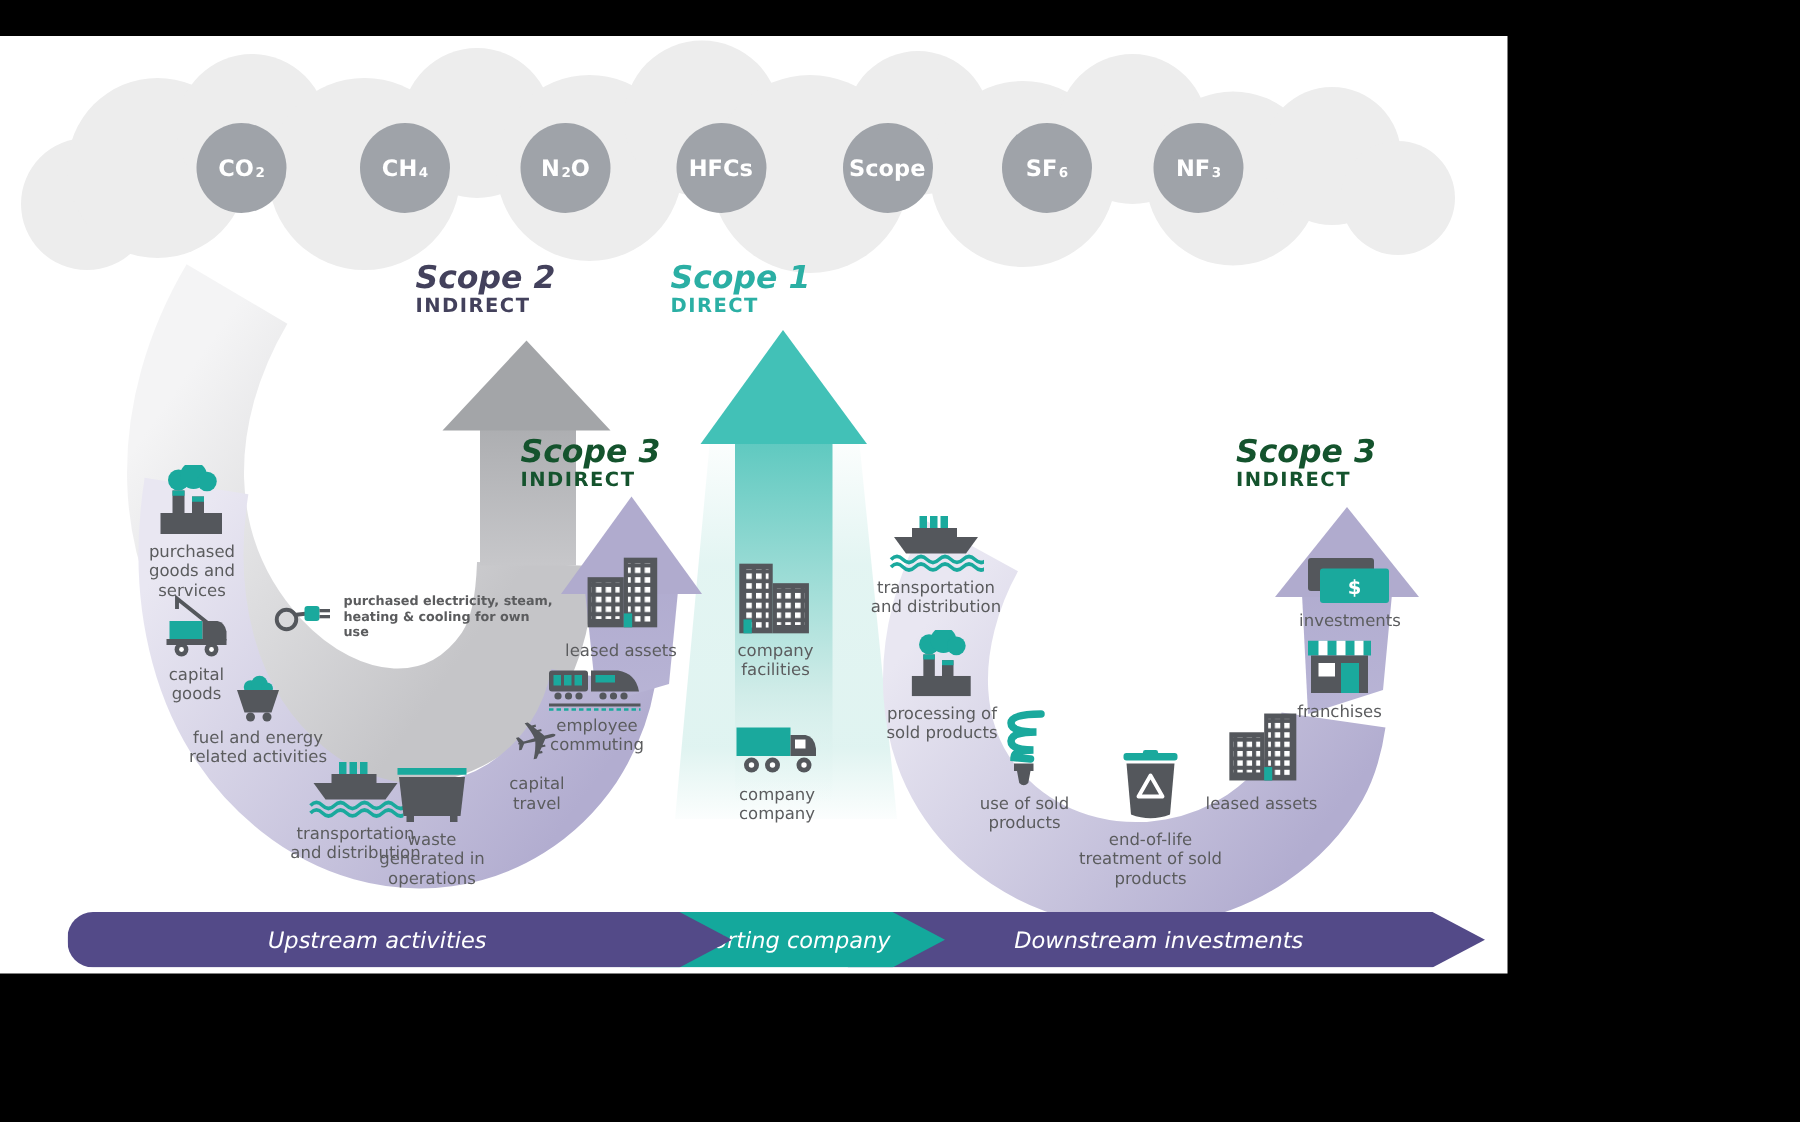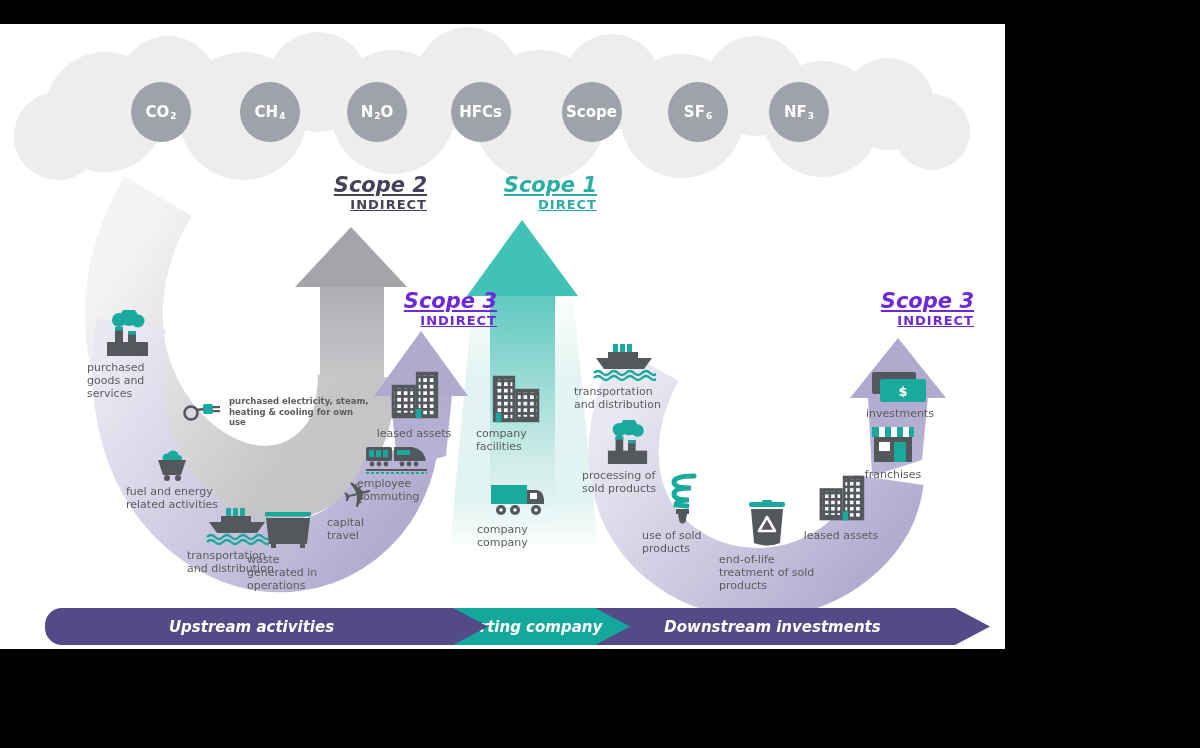--- a/index.html
+++ b/index.html
@@ -4,33 +4,33 @@
 <style>
   html,body{margin:0;padding:0;background:#000;width:1200px;height:748px;position:relative;
     font-family:"DejaVu Sans","Liberation Sans",sans-serif;}
   #stage{position:absolute;left:0;top:0;width:1005px;height:625px;background:#fff;overflow:hidden;margin-top:24px;}
   .puff{position:absolute;border-radius:50%;background:#ededed;}
   .gas{position:absolute;width:60px;height:60px;border-radius:50%;background:#9fa3a9;color:#fff;
     display:flex;align-items:center;justify-content:center;font-weight:bold;font-size:15px;
     transform:translate(-50%,-50%);z-index:2;}
   .gas sub{font-size:9px;line-height:1;transform:translateY(4px);margin-left:1px;}
   svg.arcs{position:absolute;left:0;top:0;z-index:1;}
-  .scope{position:absolute;transform:translateX(-50%);text-align:right;z-index:3;width:150px;text-decoration:underline;}
+  .scope{position:absolute;transform:translateX(-50%);text-align:left;z-index:3;width:150px;}
   .scope .t{font-style:italic;font-weight:bold;font-size:21px;line-height:22px;}
   .scope .s{font-weight:bold;font-size:13px;letter-spacing:1px;margin-top:1px;}
-  .c-navy{color:#43415c}.c-teal{color:#2bafa4}.c-purp{color:#6d28d9}
+  .c-navy{color:#43415c}.c-teal{color:#2bafa4}.c-purp{color:#14532d}
   .item{position:absolute;display:flex;flex-direction:column;align-items:center;
     transform:translateX(-50%);z-index:3;}
-  .lbl{font-size:11px;line-height:13px;color:#5b5c5e;text-align:left;margin-top:3px;}
+  .lbl{font-size:11px;line-height:13px;color:#5b5c5e;text-align:center;margin-top:3px;}
   .note{position:absolute;display:flex;align-items:flex-start;z-index:3;font-weight:bold;}
   .note .lbl{text-align:left;margin:0 0 0 7px;font-size:8.5px;line-height:10.5px;}
   .plane-glyph{font-size:36px;color:#54575c;transform:rotate(-14deg);line-height:36px;}
   .mirror{transform:scaleX(-1);}
   .bar{position:absolute;top:584px;height:37px;display:flex;align-items:center;justify-content:center;
-    color:#fff;font-weight:bold;font-style:italic;font-size:15px;z-index:4;}
+    color:#fff;font-weight:normal;font-style:italic;font-size:15px;z-index:4;}
   .bar-clip{clip-path:polygon(0 0,calc(100% - 35px) 0,100% 50%,calc(100% - 35px) 100%,0 100%);}
   #bar-up{left:45px;width:413px;background:#534a88;border-radius:17px 0 0 17px;z-index:6;padding-right:30px;}
   #bar-rep{left:420px;width:180px;background:#14a89c;z-index:5;padding-left:10px;padding-right:20px;}
   #bar-down{left:565px;width:375px;background:#534a88;z-index:4;padding-left:20px;padding-right:30px;}
 </style>
 </head>
 <body>
 
 <div id="stage">
 
@@ -167,20 +167,33 @@
         <circle cx="33" cy="11" r="6.5" fill="#1AA99D"></circle>
       <rect x="10" y="17" width="8" height="16" fill="#54575C"></rect>
         <rect x="23" y="21" width="8" height="12" fill="#54575C"></rect>
       <rect x="10" y="17" width="8" height="3.5" fill="#1AA99D"></rect>
         <rect x="23" y="21" width="8" height="3.5" fill="#1AA99D"></rect>
       <rect x="2" y="32" width="41" height="14" fill="#54575C"></rect>
     </svg>
     <div class="lbl">purchased goods and services</div>
   </div>
 
+  <div class="item" style="left:131px;top:372px;width:62px">
+    <svg width="44" height="44" viewBox="0 0 44 44">
+      <path d="M29 19 L9 3 L9 10" fill="none" stroke="#54575C" stroke-width="2.6"></path>
+      <rect x="4" y="18" width="22" height="13" fill="#1AA99D"></rect>
+      <path d="M26 18 h10 q5 1 6 7 v6 h-16 z" fill="#54575C"></path>
+      <rect x="2" y="30" width="40" height="4" fill="#54575C"></rect>
+      <circle cx="12" cy="37" r="4.6" fill="#54575C"></circle>
+        <circle cx="32" cy="37" r="4.6" fill="#54575C"></circle>
+      <circle cx="12" cy="37" r="1.6" fill="#fff"></circle>
+        <circle cx="32" cy="37" r="1.6" fill="#fff"></circle>
+    </svg>
+    <div class="lbl">capital goods</div>
+  </div>
 
   <div class="item" style="left:172px;top:426px;width:92px">
     <svg width="36" height="32" viewBox="0 0 36 32">
       <circle cx="13" cy="8" r="4.5" fill="#1AA99D"></circle>
         <circle cx="19" cy="6" r="5.5" fill="#1AA99D"></circle>
         <circle cx="24" cy="9" r="4" fill="#1AA99D"></circle>
       <path d="M4 10 L32 10 L27 25 L9 25 Z" fill="#54575C"></path>
       <circle cx="13" cy="28" r="3" fill="#54575C"></circle>
         <circle cx="24" cy="28" r="3" fill="#54575C"></circle>
     </svg>

